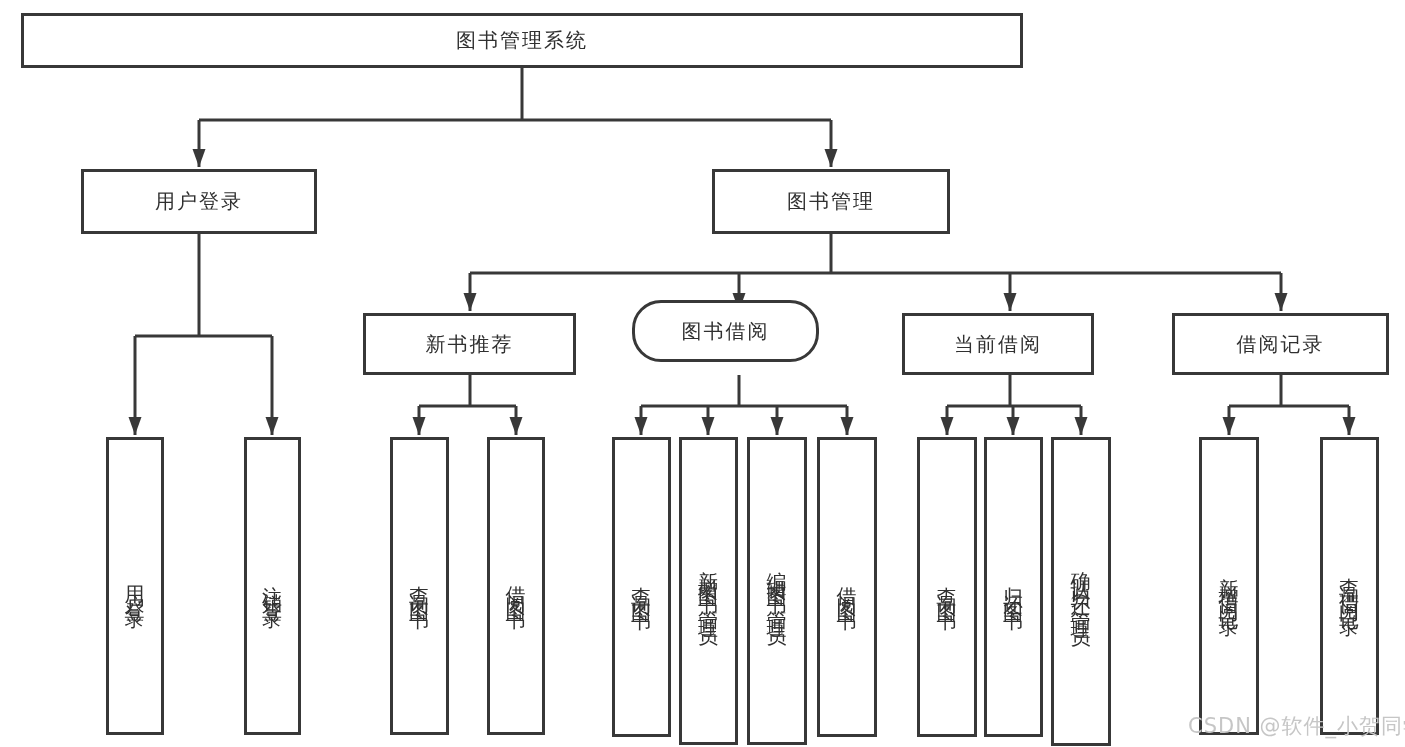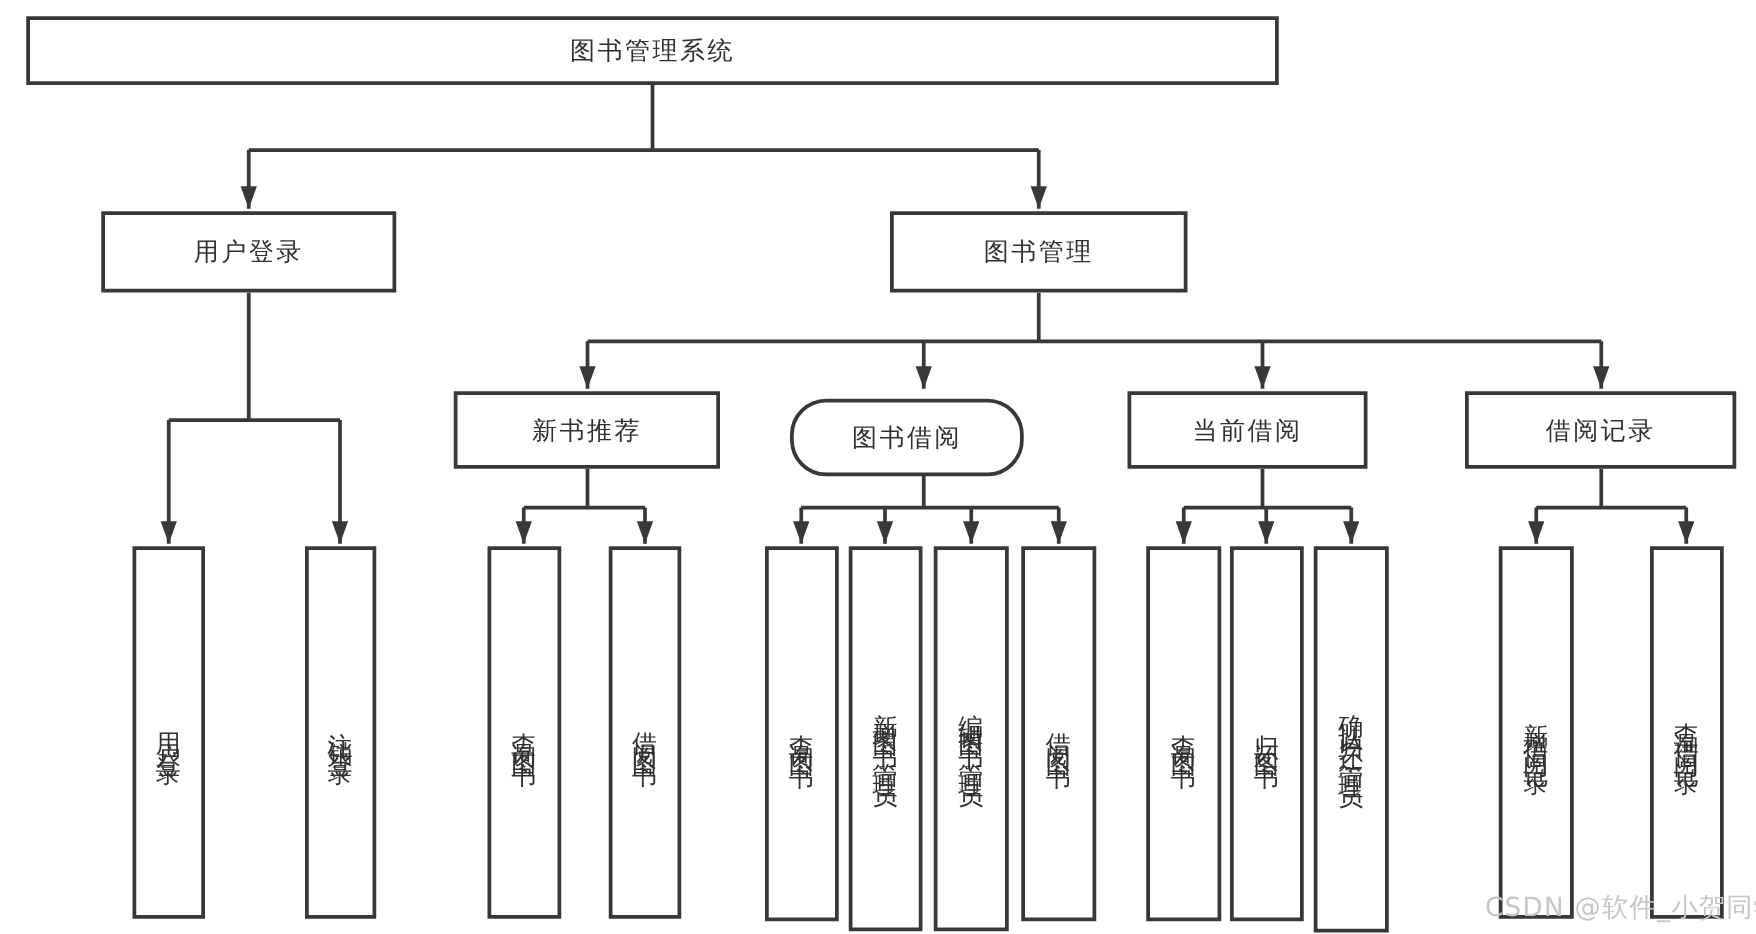--- a/index.html
+++ b/index.html
@@ -102,21 +102,21 @@
   <div class="box" style="left:81px; top:169px; width:236px; height:65px;">
     <span>用户登录</span>
   </div>
   <div class="box" style="left:363px; top:313px; width:213px; height:62px;">
     <span>新书推荐</span>
   </div>
 
   <div class="box" style="left:712px; top:169px; width:238px; height:65px;">
     <span>图书管理</span>
   </div>
-  <div class="box" style="left:632px; top:319px; width:187px; height:62px;border-radius:29px;">
+  <div class="box" style="left:632px; top:300px; width:187px; height:62px;border-radius:29px;">
     <span>图书借阅</span>
   </div>
   <div class="box" style="left:902px; top:313px; width:192px; height:62px;">
     <span>当前借阅</span>
   </div>
   <div class="box" style="left:1172px; top:313px; width:217px; height:62px;">
     <span>借阅记录</span>
   </div>
 
   <div class="box vbox" style="left:106px; top:437px; width:58px; height:298px;">

